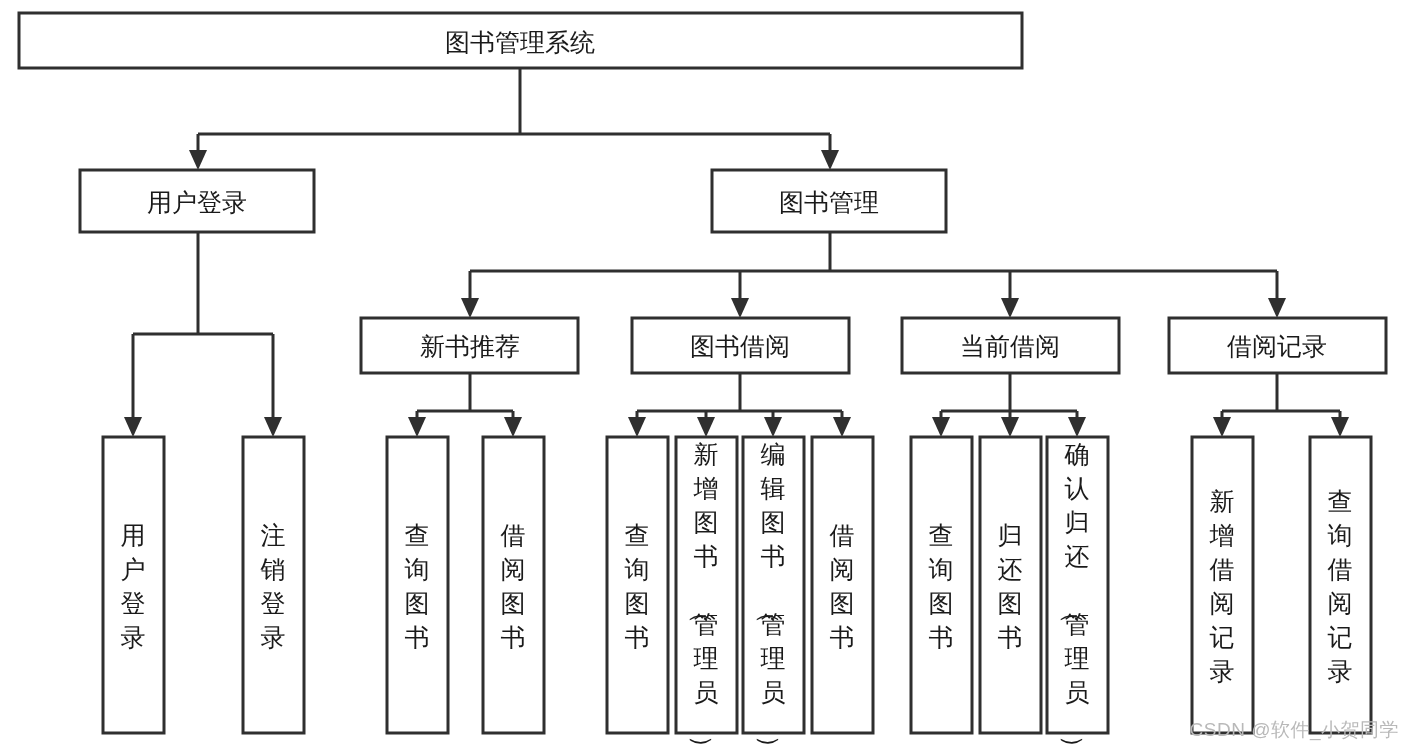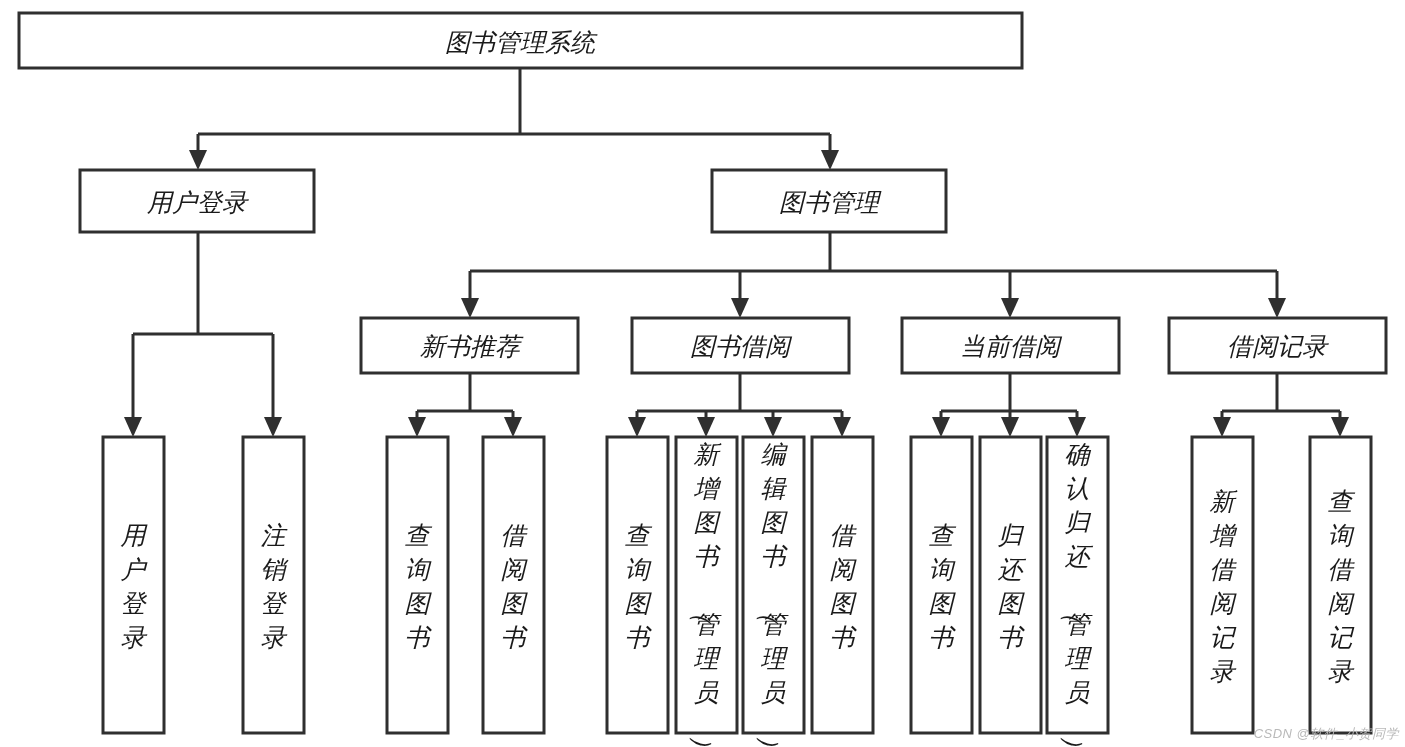--- a/index.html
+++ b/index.html
@@ -3,21 +3,21 @@
 <meta charset="utf-8">
 <title>图书管理系统结构图</title>
 <style>
   html,body{margin:0;padding:0;background:#ffffff;}
   body{
     width:1405px;height:747px;
     font-family:"Liberation Sans","DejaVu Sans",sans-serif;
     overflow:hidden;
     position:relative;
   }
-  #diagram-root{position:relative;width:1405px;height:747px;font-style:italic;}
+  #diagram-root{position:relative;width:1405px;height:747px;}
   svg.chart-svg{position:absolute;left:0;top:0;width:1405px;height:747px;}
 
   .node-rect{fill:#ffffff;stroke:#2f2f2f;stroke-width:3;}
   .conn{stroke:#2f2f2f;stroke-width:3;fill:none;stroke-linecap:butt;}
   .arrow-head{fill:#2f2f2f;stroke:none;}
 
   .node-label{
     fill:#1a1a1a;
     font-family:"Liberation Sans","DejaVu Sans",sans-serif;
     font-size:25px;
@@ -29,21 +29,21 @@
     fill:#1a1a1a;
     font-family:"Liberation Sans","DejaVu Sans",sans-serif;
     font-size:25px;
     text-anchor:middle;
     white-space:pre;
   }
   .watermark{
     position:absolute;
     right:6px;bottom:4px;
     color:#b9b9b9;
-    font-size:13px;
+    font-size:19px;
     font-family:"Liberation Sans","DejaVu Sans",sans-serif;
     letter-spacing:0.5px;
     user-select:none;
     white-space:pre;
   }
 </style>
 </head>
 <body>
 
 <div id="diagram-root">

